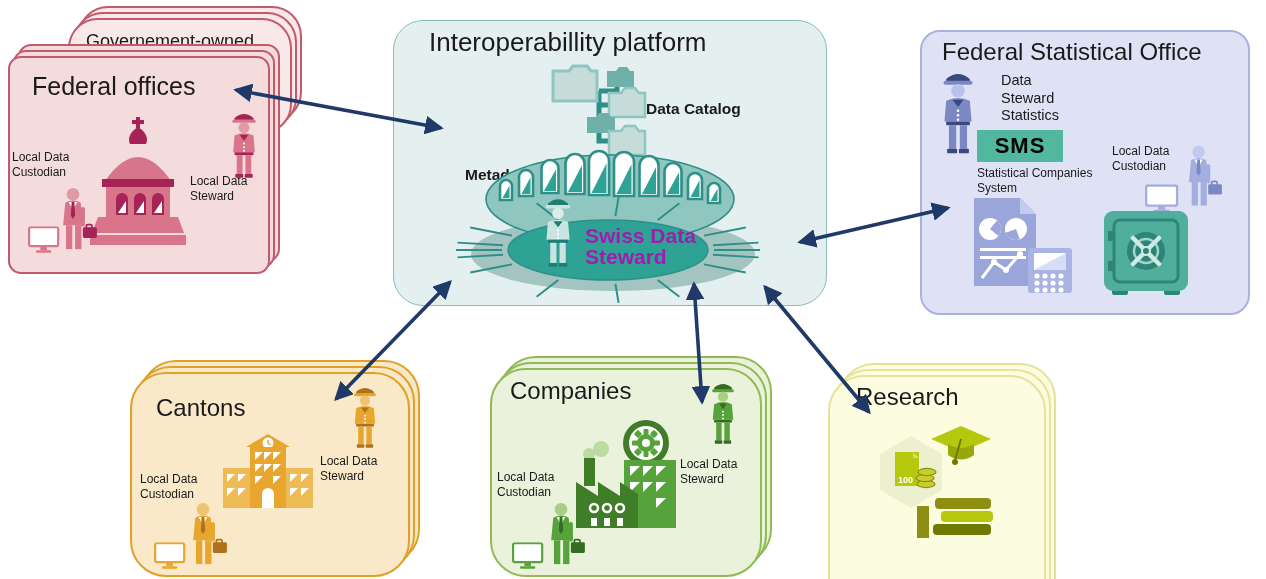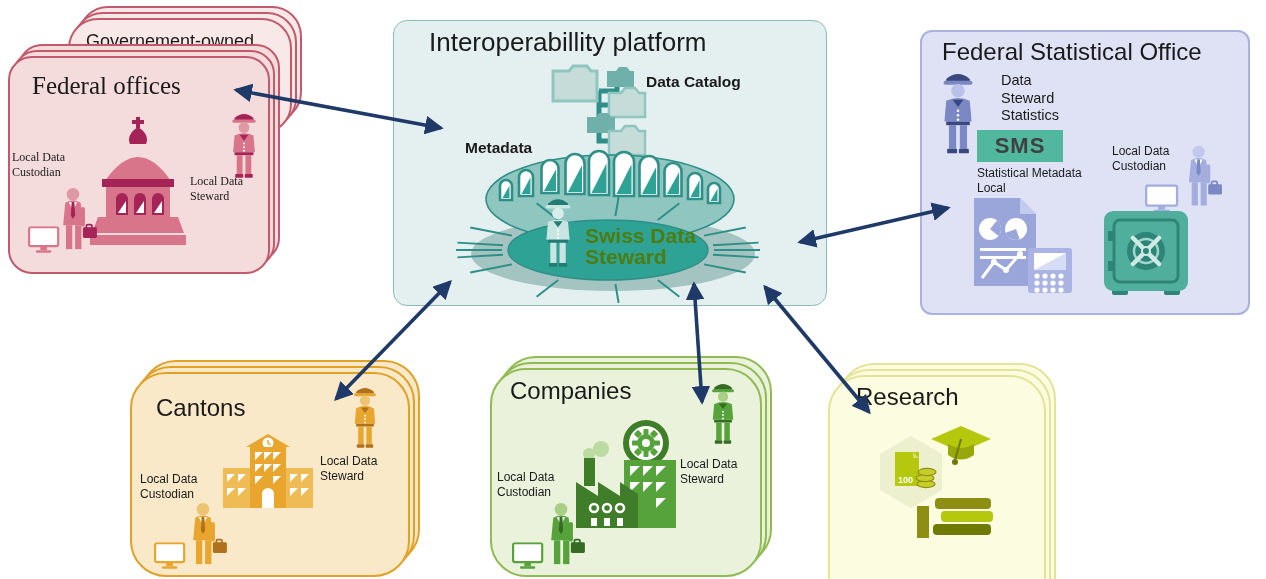--- a/index.html
+++ b/index.html
@@ -9,61 +9,61 @@
 
   
   .card,.ghost{position:absolute;}
   .card h2{margin:0;font-weight:400;color:#1a1a1a;}
   .g1{transform:translate(5px,-6px);}
   .g2{transform:translate(10px,-12px);}
 
   
   .geo-gov{left:68px;top:18px;width:224px;height:116px;border-radius:30px;
            background:var(--c-red-fill-light);border:2px solid var(--c-red-stroke);}
-  .geo-fed{left:8px;top:56px;width:262px;height:218px;border-radius:24px;
-           background:var(--c-red-fill);border:2px solid var(--c-red-stroke);font-family:Liberation Serif, serif;}
-  .geo-pla{left:393px;top:20px;width:434px;height:286px;border-radius:14px;
+  .geo-fed{left:8px;top:56px;width:262px;height:218px;border-radius:13px;
+           background:var(--c-red-fill);border:2px solid var(--c-red-stroke);}
+  .geo-pla{left:393px;top:20px;width:434px;height:286px;border-radius:30px;
            background:var(--c-teal-fill);border:1.5px solid var(--c-teal-stroke);}
-  .geo-fso{left:920px;top:30px;width:330px;height:285px;border-radius:12px;
+  .geo-fso{left:920px;top:30px;width:330px;height:285px;border-radius:20px;
            background:var(--c-purple-fill);border:2px solid var(--c-purple-stroke);}
   .geo-can{left:130px;top:372px;width:280px;height:205px;border-radius:36px;
            background:var(--c-orange-fill);border:2.5px solid var(--c-orange-stroke);}
   .geo-com{left:490px;top:368px;width:272px;height:209px;border-radius:36px;
            background:var(--c-green-fill);border:2px solid var(--c-green-stroke);}
   .geo-res{left:828px;top:375px;width:218px;height:251px;border-radius:36px;
            background:var(--c-yellow-fill);border:2px solid var(--c-yellow-stroke);}
 
   .geo-gov h2{padding:10px 0 0 16px;font-size:18px;line-height:1.25;width:190px;}
   .geo-fed h2{padding:14px 0 0 22px;font-size:25px;}
   .geo-pla h2{padding:6px 0 0 35px;font-size:26px;}
   .geo-fso h2{padding:6px 0 0 20px;font-size:24px;}
   .geo-can h2{padding:20px 0 0 24px;font-size:24px;}
   .geo-com h2{padding:7px 0 0 18px;font-size:24px;}
   .geo-res h2{padding:6px 0 0 26px;font-size:24px;}
 
   
   .lbl{position:absolute;font-size:12px;line-height:1.22;color:#1a1a1a;}
-  .lbl.b{font-weight:700;}
+  .lbl.b{font-weight:700;margin-top:27px;}
   .abs{position:absolute;}
 
   
   .kit-red    {--p1:#d9758a;--p2:#a52357;--p3:#e09aa6;}
   .kit-purple {--p1:#7b88c4;--p2:#39487e;--p3:#b9c1ea;}
   .kit-purpleL{--p1:#a3aede;--p2:#7b88c4;--p3:#c2c9ef;}
   .kit-orange {--p1:#e8a62e;--p2:#b0711c;--p3:#eec372;}
   .kit-green  {--p1:#57a33b;--p2:#356b22;--p3:#a9cf85;}
   .kit-teal   {--p1:#c9e5e1;--p2:#1f7d74;--p3:#d8ece9;}
 
   
   .swiss-label{position:absolute;left:191px;top:204px;width:140px;
-               font-size:21px;line-height:1.0;font-weight:700;color:#4d7c0f;}
+               font-size:21px;line-height:1.0;font-weight:700;color:#a21caf;}
 
   
   .sms-badge{position:absolute;left:55px;top:98px;width:86px;height:32px;
-             background:var(--c-sms-green);color:#404040;font-weight:700;font-size:22px;
+             background:var(--c-sms-green);color:#000000;font-weight:700;font-size:22px;
              display:flex;align-items:center;justify-content:center;letter-spacing:1px;}
 
   
   #arrow-svg{position:absolute;left:0;top:0;width:1266px;height:579px;
              pointer-events:none;z-index:30;}
   .card,.ghost{z-index:2;}
   .behind{z-index:1;}
 </style>
 </head>
 <body>
@@ -226,21 +226,21 @@
     <h2>Federal Statistical Office</h2>
 
     <svg class="abs kit-purple" style="left:16px;top:37px" width="40" height="87" viewBox="0 0 44 96">
         <use href="#sym-steward"></use>
       </svg>
     <div class="lbl" style="left:79px;top:40px;width:80px;font-size:14.5px">Data Steward Statistics</div>
 
     <div class="sms-badge">
       <span>SMS</span>
     </div>
-    <div class="lbl" style="left:55px;top:134px;width:130px">Statistical Metadata Local</div>
+    <div class="lbl" style="left:55px;top:134px;width:130px">Statistical Companies System</div>
 
     <svg class="abs" style="left:52px;top:166px" width="100" height="95" viewBox="0 0 100 95">
       <path d="M0 0 H46 L62 16 V88 H0 Z" fill="var(--c-purple-icon)"></path>
       <polygon points="46,0 62,16 46,16" fill="#c3cbef"></polygon>
       <circle cx="16" cy="31" r="11" fill="#fff"></circle>
       <path d="M16 31 L16 20 A11 11 0 0 1 27 31 Z" fill="var(--c-purple-icon)" transform="rotate(40 16 31)"></path>
       <circle cx="42" cy="31" r="11" fill="#fff"></circle>
       <path d="M42 31 L42 20 A11 11 0 0 1 53 31 Z" fill="var(--c-purple-icon)" transform="rotate(160 42 31)"></path>
       <rect x="6" y="50" width="46" height="3" fill="#fff"></rect>
       <rect x="6" y="58" width="46" height="3" fill="#fff"></rect>

